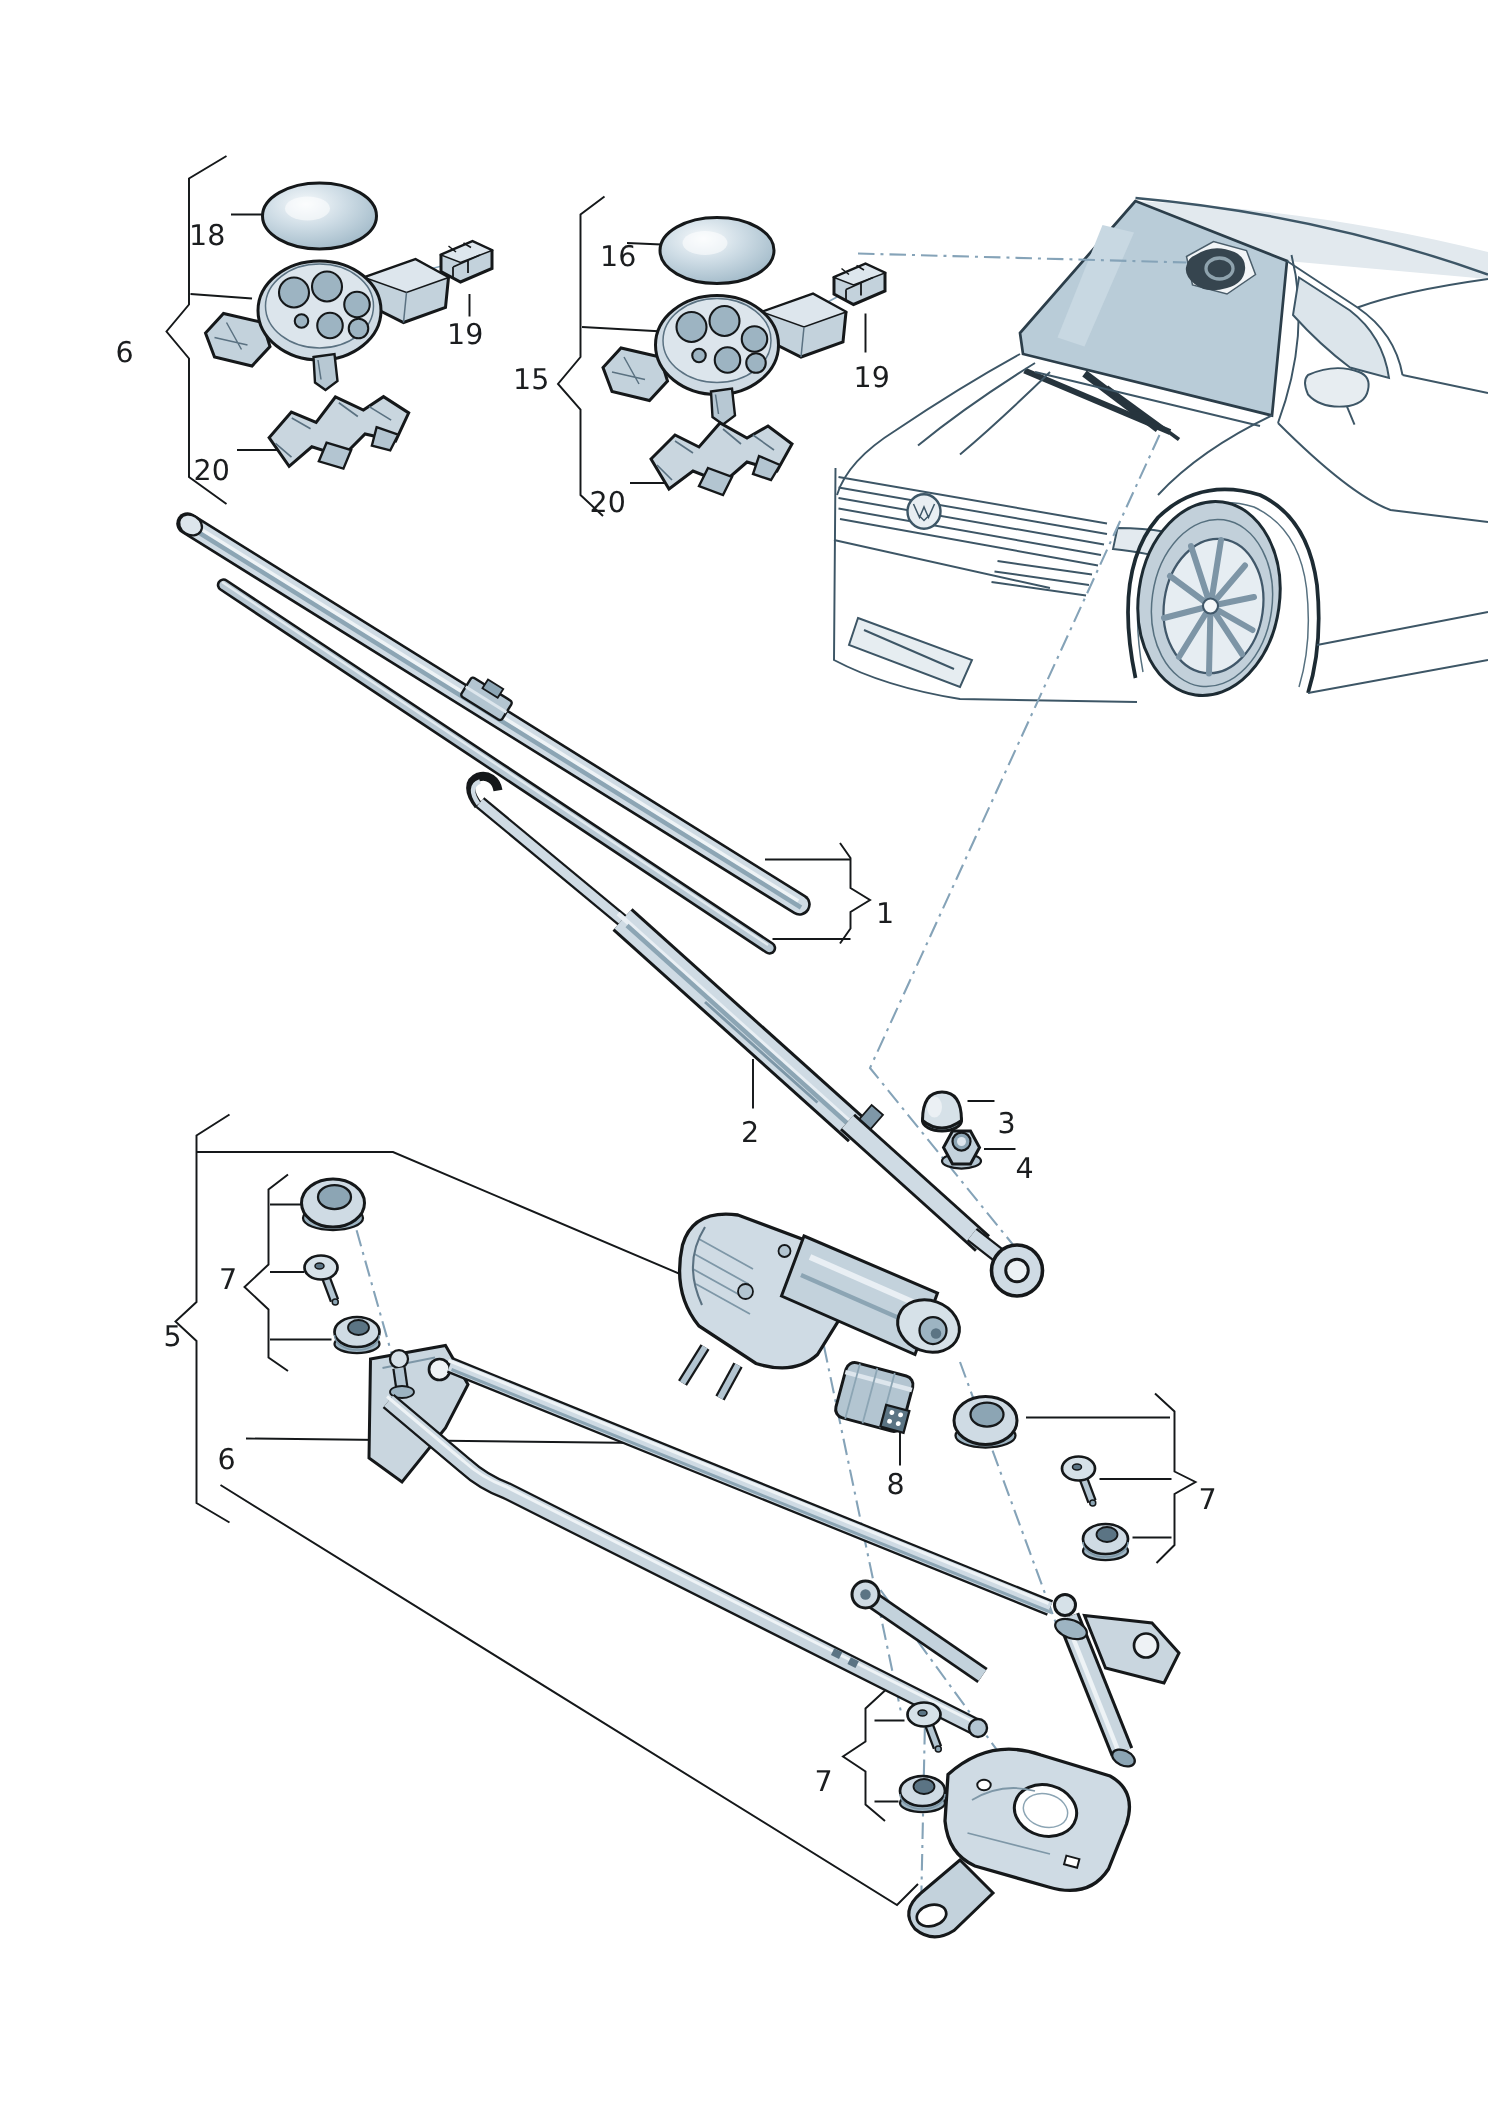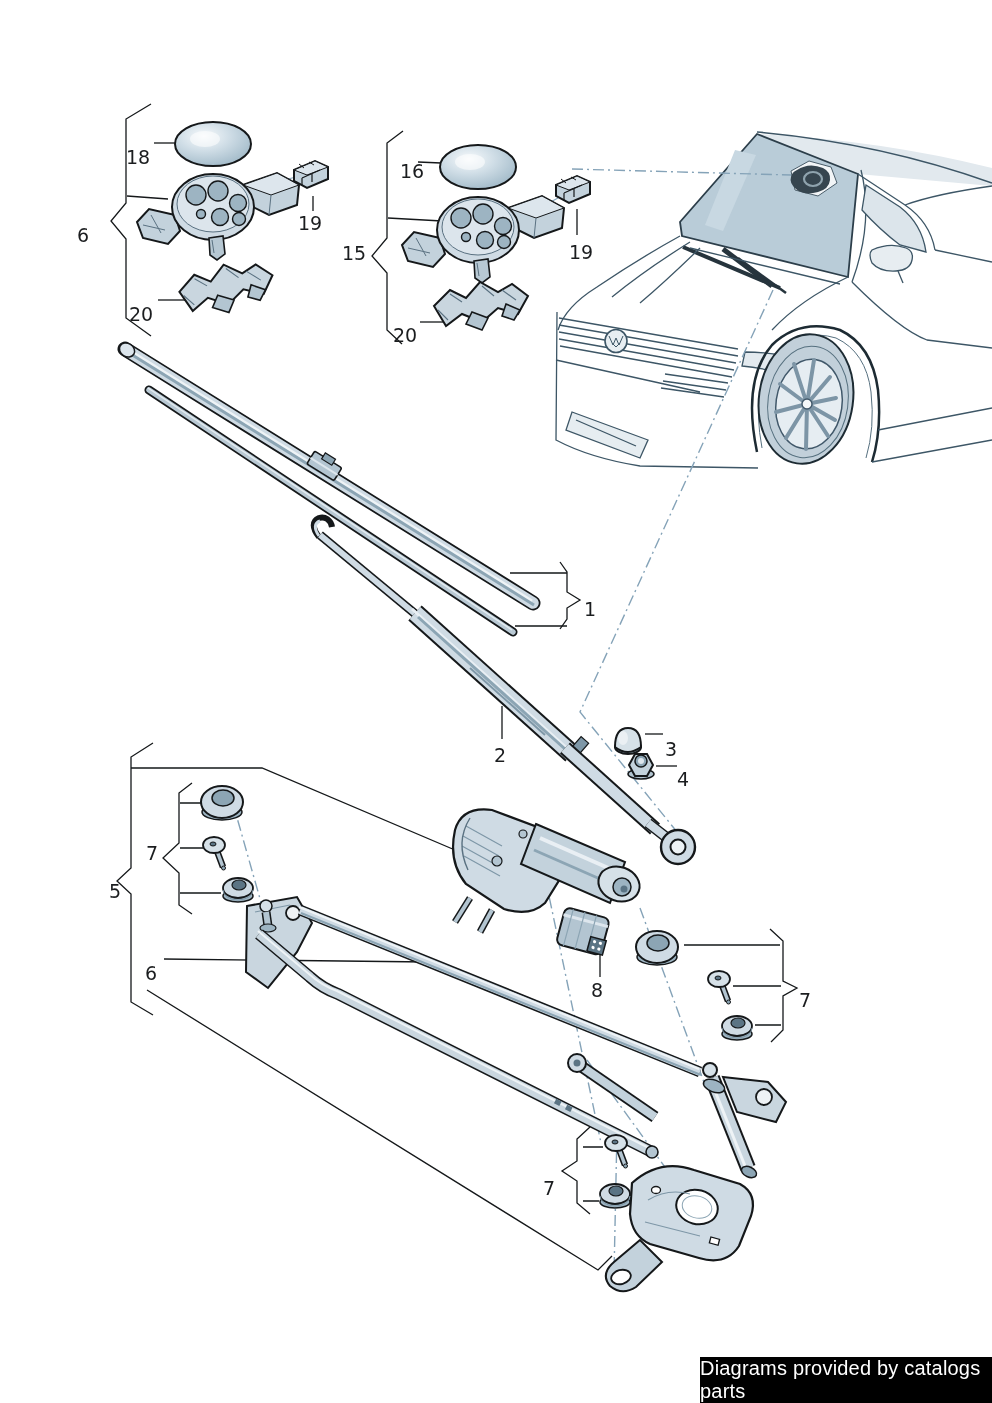--- a/index.html
+++ b/index.html
@@ -350,17 +350,14 @@
   <div class="callout" style="left:494px;top:746px">2</div>
   <div class="callout" style="left:665px;top:740px">3</div>
   <div class="callout" style="left:677px;top:770px">4</div>
   <div class="callout" style="left:109px;top:882px">5</div>
   <div class="callout" style="left:146px;top:844px">7</div>
   <div class="callout" style="left:145px;top:964px">6</div>
   <div class="callout" style="left:591px;top:981px">8</div>
   <div class="callout" style="left:799px;top:991px">7</div>
   <div class="callout" style="left:543px;top:1179px">7</div>
 
-  <div class="banner">
-    <span>Diagrams provided by catalogs parts</span>
-  </div>
 
 </div>
 
 </body></html>

